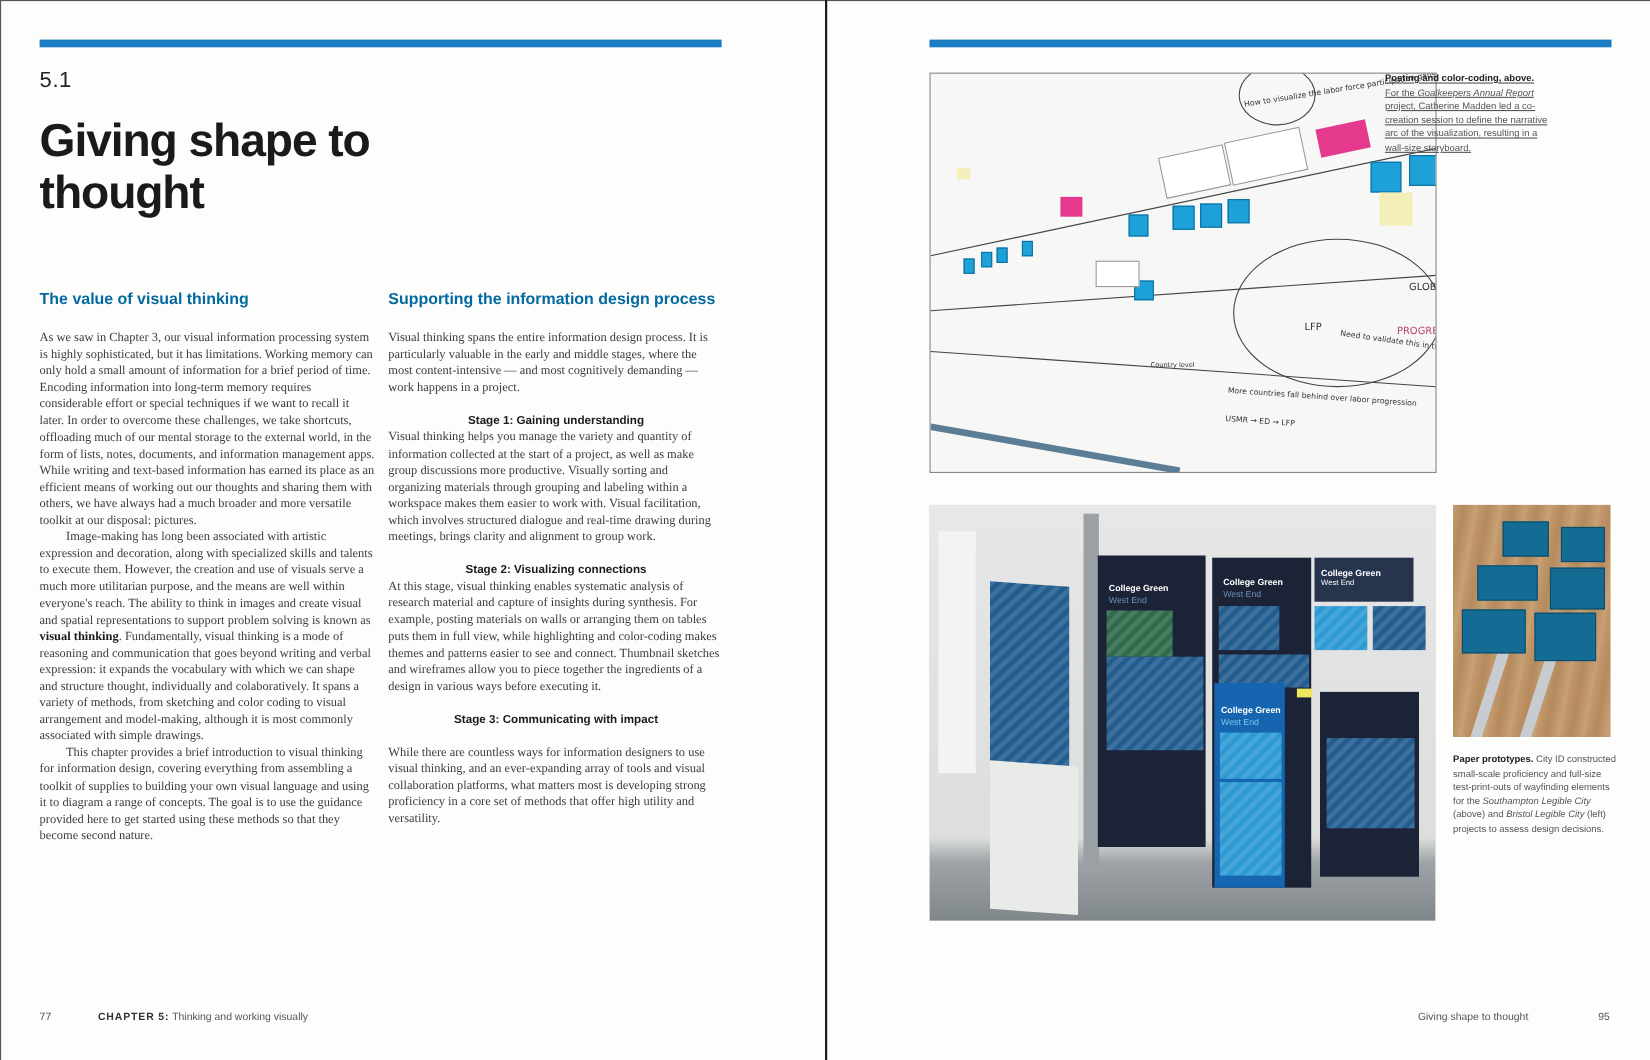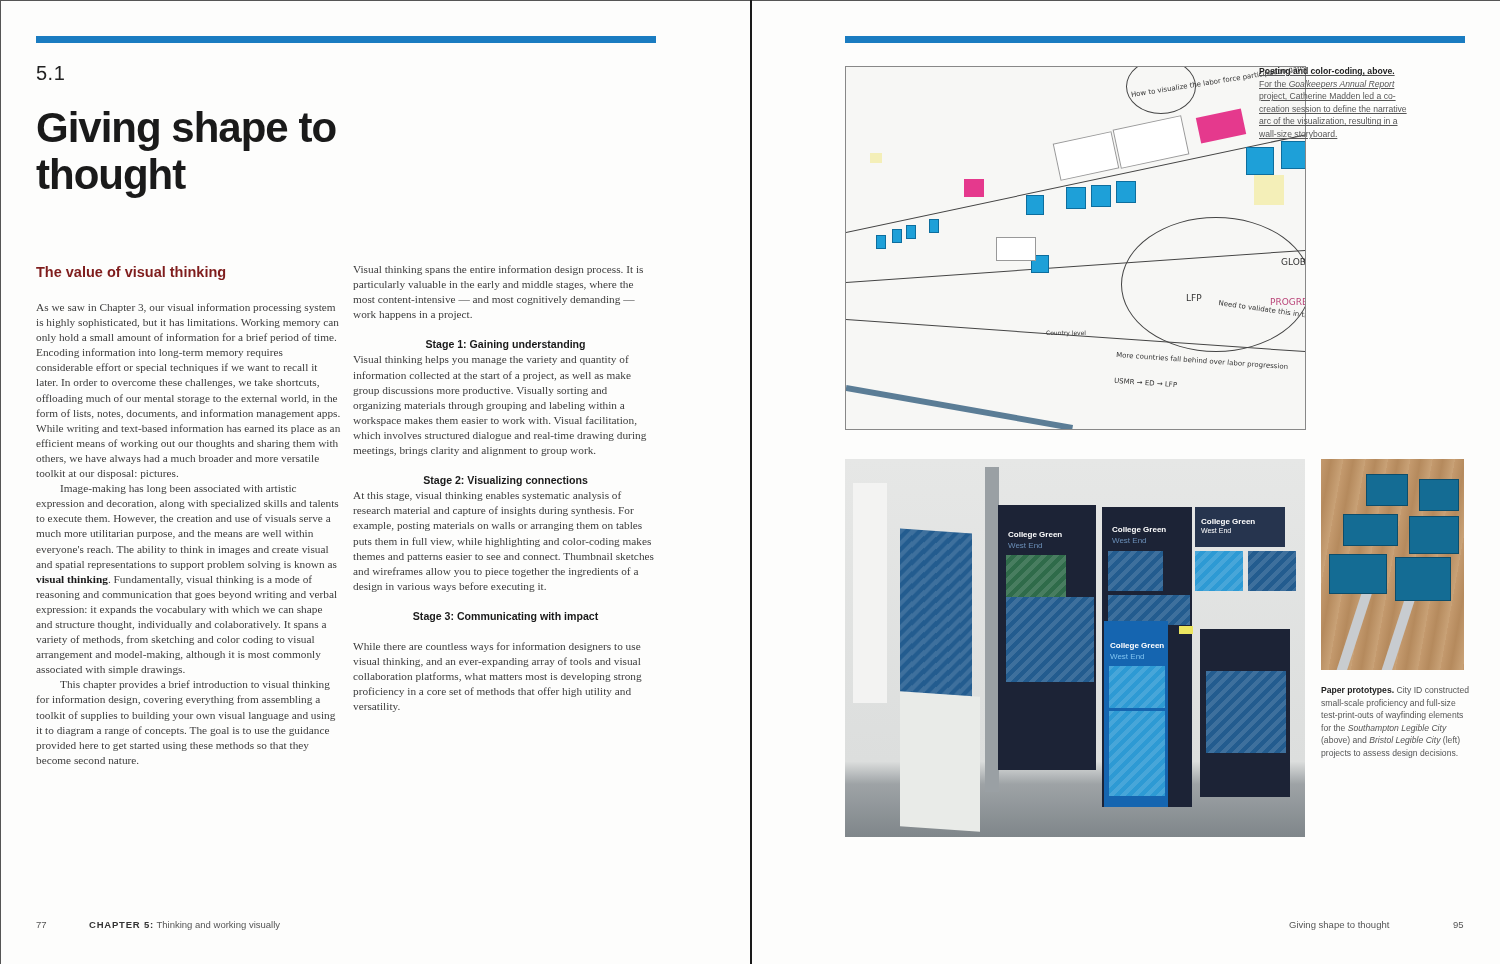--- a/index.html
+++ b/index.html
@@ -13,21 +13,21 @@
   .rule { position: absolute; height: 7px; background: #1a7cc1; }
   .rule.left { left: 36px; top: 36px; width: 620px; }
   .rule.right { left: 845px; top: 36px; width: 620px; }
 
   .section-num { position: absolute; left: 36px; top: 62px; font-family: "Liberation Sans", sans-serif; font-size: 20px; color: #222; letter-spacing: 0.5px; }
   .title { position: absolute; left: 36px; top: 104px; width: 400px; font-family: "Liberation Sans", sans-serif; font-weight: bold; font-size: 42px; line-height: 47px; color: #1a1a1a; letter-spacing: -1px; }
 
   .col { position: absolute; top: 262px; width: 305px; }
   .col.c1 { left: 36px; }
   .col.c2 { left: 353px; }
-  .col h2 { font-family: "Liberation Sans", sans-serif; font-weight: bold; font-size: 14.5px; color: #7f1d1d; margin-bottom: 18px; line-height: 20px; }
+  .col h2 { font-family: "Liberation Sans", sans-serif; font-weight: bold; font-size: 14.5px; color: #0369a1; margin-bottom: 18px; line-height: 20px; }
   .col p { font-size: 11.3px; line-height: 15.1px; color: #3c3c3c; }
   .col p.indent { text-indent: 24px; }
   .col h3 { font-family: "Liberation Sans", sans-serif; font-weight: bold; font-size: 10.6px; color: #1a1a1a; line-height: 15.1px; margin-top: 15px; text-align: center; }
   .col .gap { margin-top: 15px; }
   .col b { color: #1a1a1a; }
 
   .footer { position: absolute; top: 919px; font-family: "Liberation Sans", sans-serif; font-size: 9.5px; color: #555; }
   .footer .chap { font-weight: bold; letter-spacing: 0.8px; color: #333; }
 
   
@@ -74,20 +74,21 @@
 <h1 class="title">Giving shape to thought</h1>
 
 <div class="col c1">
   <h2>The value of visual thinking</h2>
   <p>As we saw in Chapter 3, our visual information processing system is highly sophisticated, but it has limitations. Working memory can only hold a small amount of information for a brief period of time. Encoding information into long-term memory requires considerable effort or special techniques if we want to recall it later. In order to overcome these challenges, we take shortcuts, offloading much of our mental storage to the external world, in the form of lists, notes, documents, and information management apps. While writing and text-based information has earned its place as an efficient means of working out our thoughts and sharing them with others, we have always had a much broader and more versatile toolkit at our disposal: pictures.</p>
   <p class="indent"><span>Image-making has long been associated with artistic expression and decoration, along with specialized skills and talents to execute them. However, the creation and use of visuals serve a much more utilitarian purpose, and the means are well within everyone's reach. The ability to think in images and create visual and spatial representations to support problem solving is known as </span><b>visual thinking</b><span>. Fundamentally, visual thinking is a mode of reasoning and communication that goes beyond writing and verbal expression: it expands the vocabulary with which we can shape and structure thought, individually and colaboratively. It spans a variety of methods, from sketching and color coding to visual arrangement and model-making, although it is most commonly associated with simple drawings.</span></p>
   <p class="indent">This chapter provides a brief introduction to visual thinking for information design, covering everything from assembling a toolkit of supplies to building your own visual language and using it to diagram a range of concepts. The goal is to use the guidance provided here to get started using these methods so that they become second nature.</p>
 </div>
 
 <div class="col c2">
+  <h2>Supporting the information design process</h2>
   <p>Visual thinking spans the entire information design process. It is particularly valuable in the early and middle stages, where the most content-intensive — and most cognitively demanding — work happens in a project.</p>
   <h3>Stage 1: Gaining understanding</h3>
   <p>Visual thinking helps you manage the variety and quantity of information collected at the start of a project, as well as make group discussions more productive. Visually sorting and organizing materials through grouping and labeling within a workspace makes them easier to work with. Visual facilitation, which involves structured dialogue and real-time drawing during meetings, brings clarity and alignment to group work.</p>
   <h3>Stage 2: Visualizing connections</h3>
   <p>At this stage, visual thinking enables systematic analysis of research material and capture of insights during synthesis. For example, posting materials on walls or arranging them on tables puts them in full view, while highlighting and color-coding makes themes and patterns easier to see and connect. Thumbnail sketches and wireframes allow you to piece together the ingredients of a design in various ways before executing it.</p>
   <h3>Stage 3: Communicating with impact</h3>
   <p class="gap">While there are countless ways for information designers to use visual thinking, and an ever-expanding array of tools and visual collaboration platforms, what matters most is developing strong proficiency in a core set of methods that offer high utility and versatility.</p>
 </div>
 
 <div class="footer" style="left:36px;">77</div>

